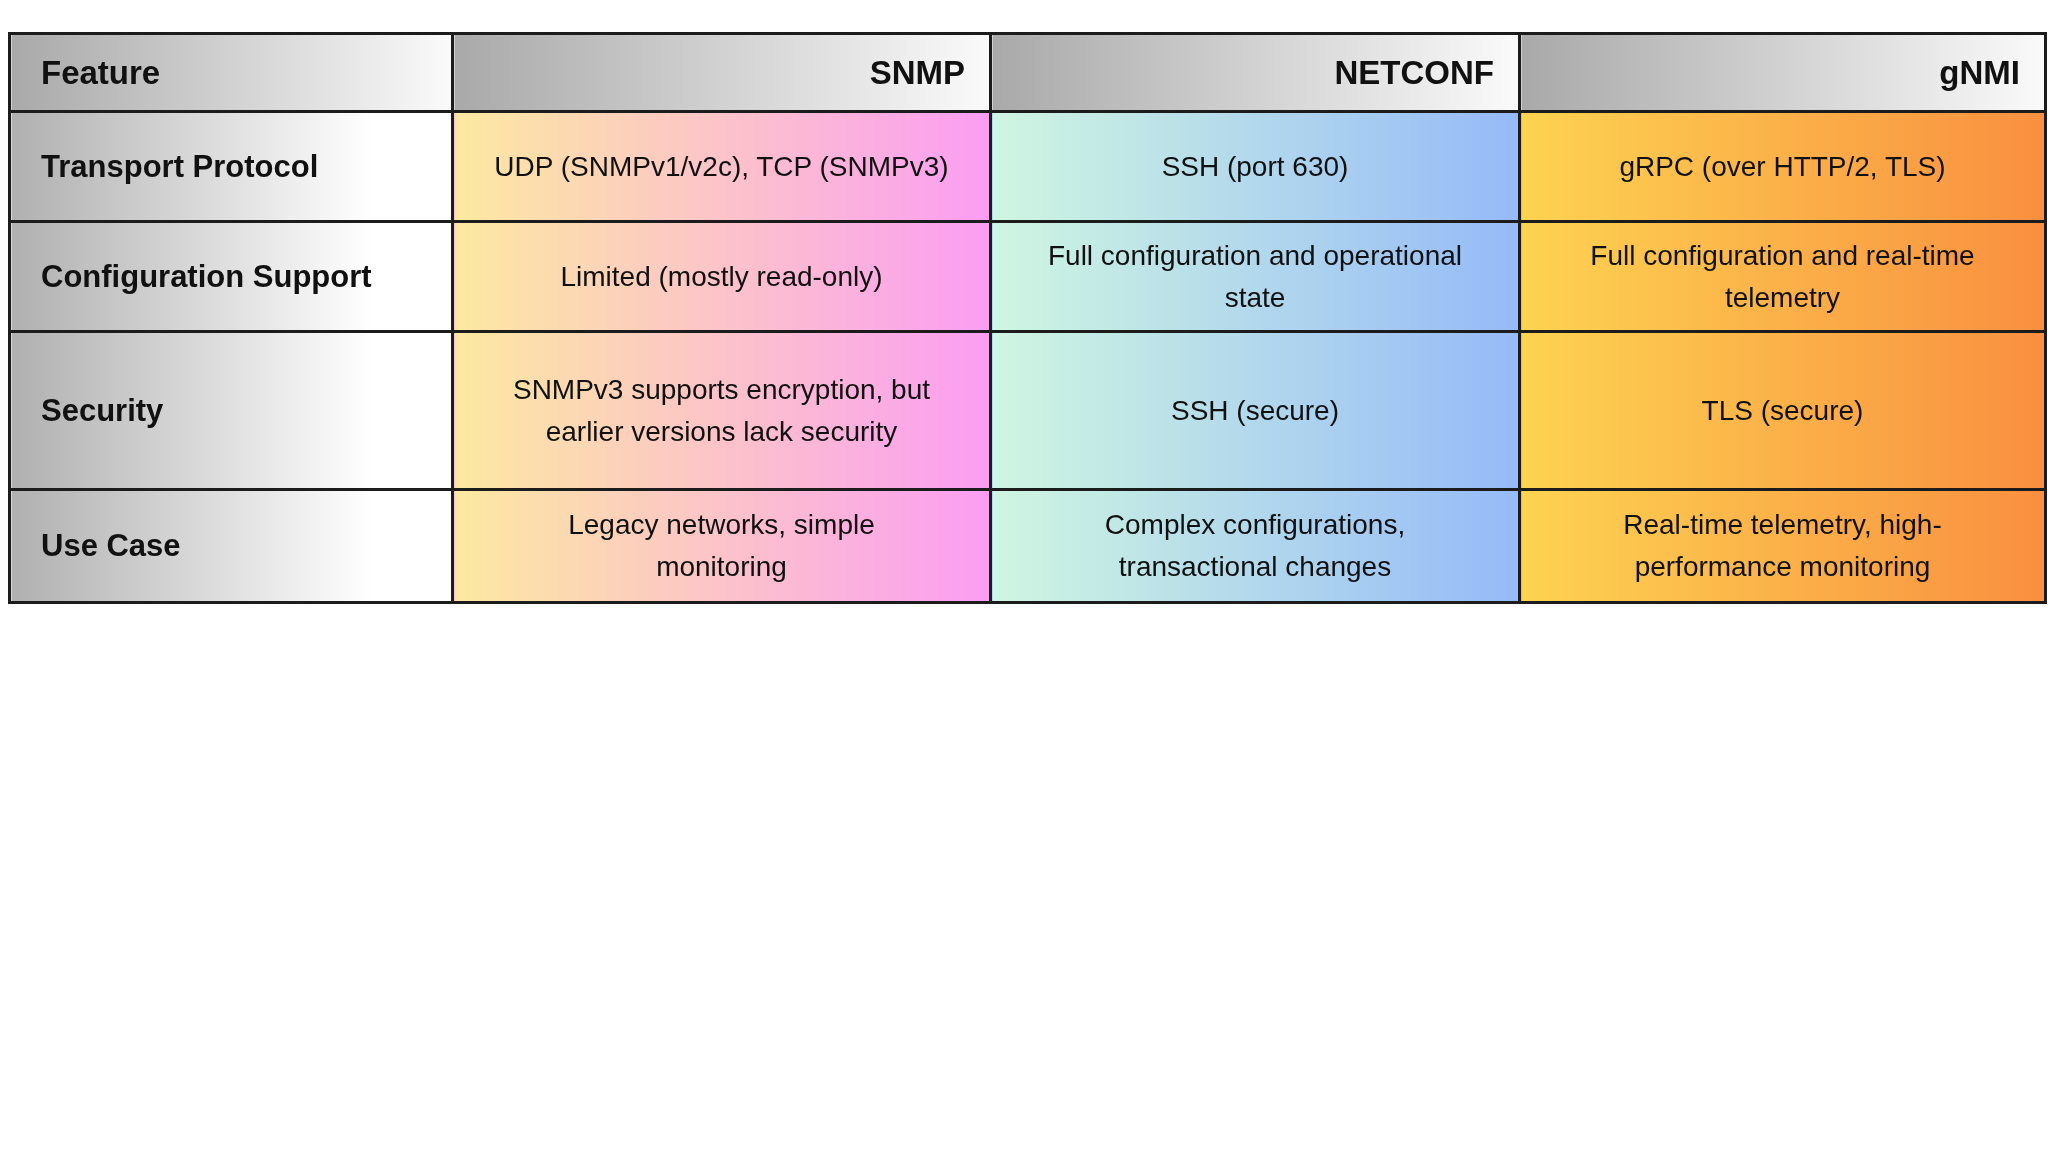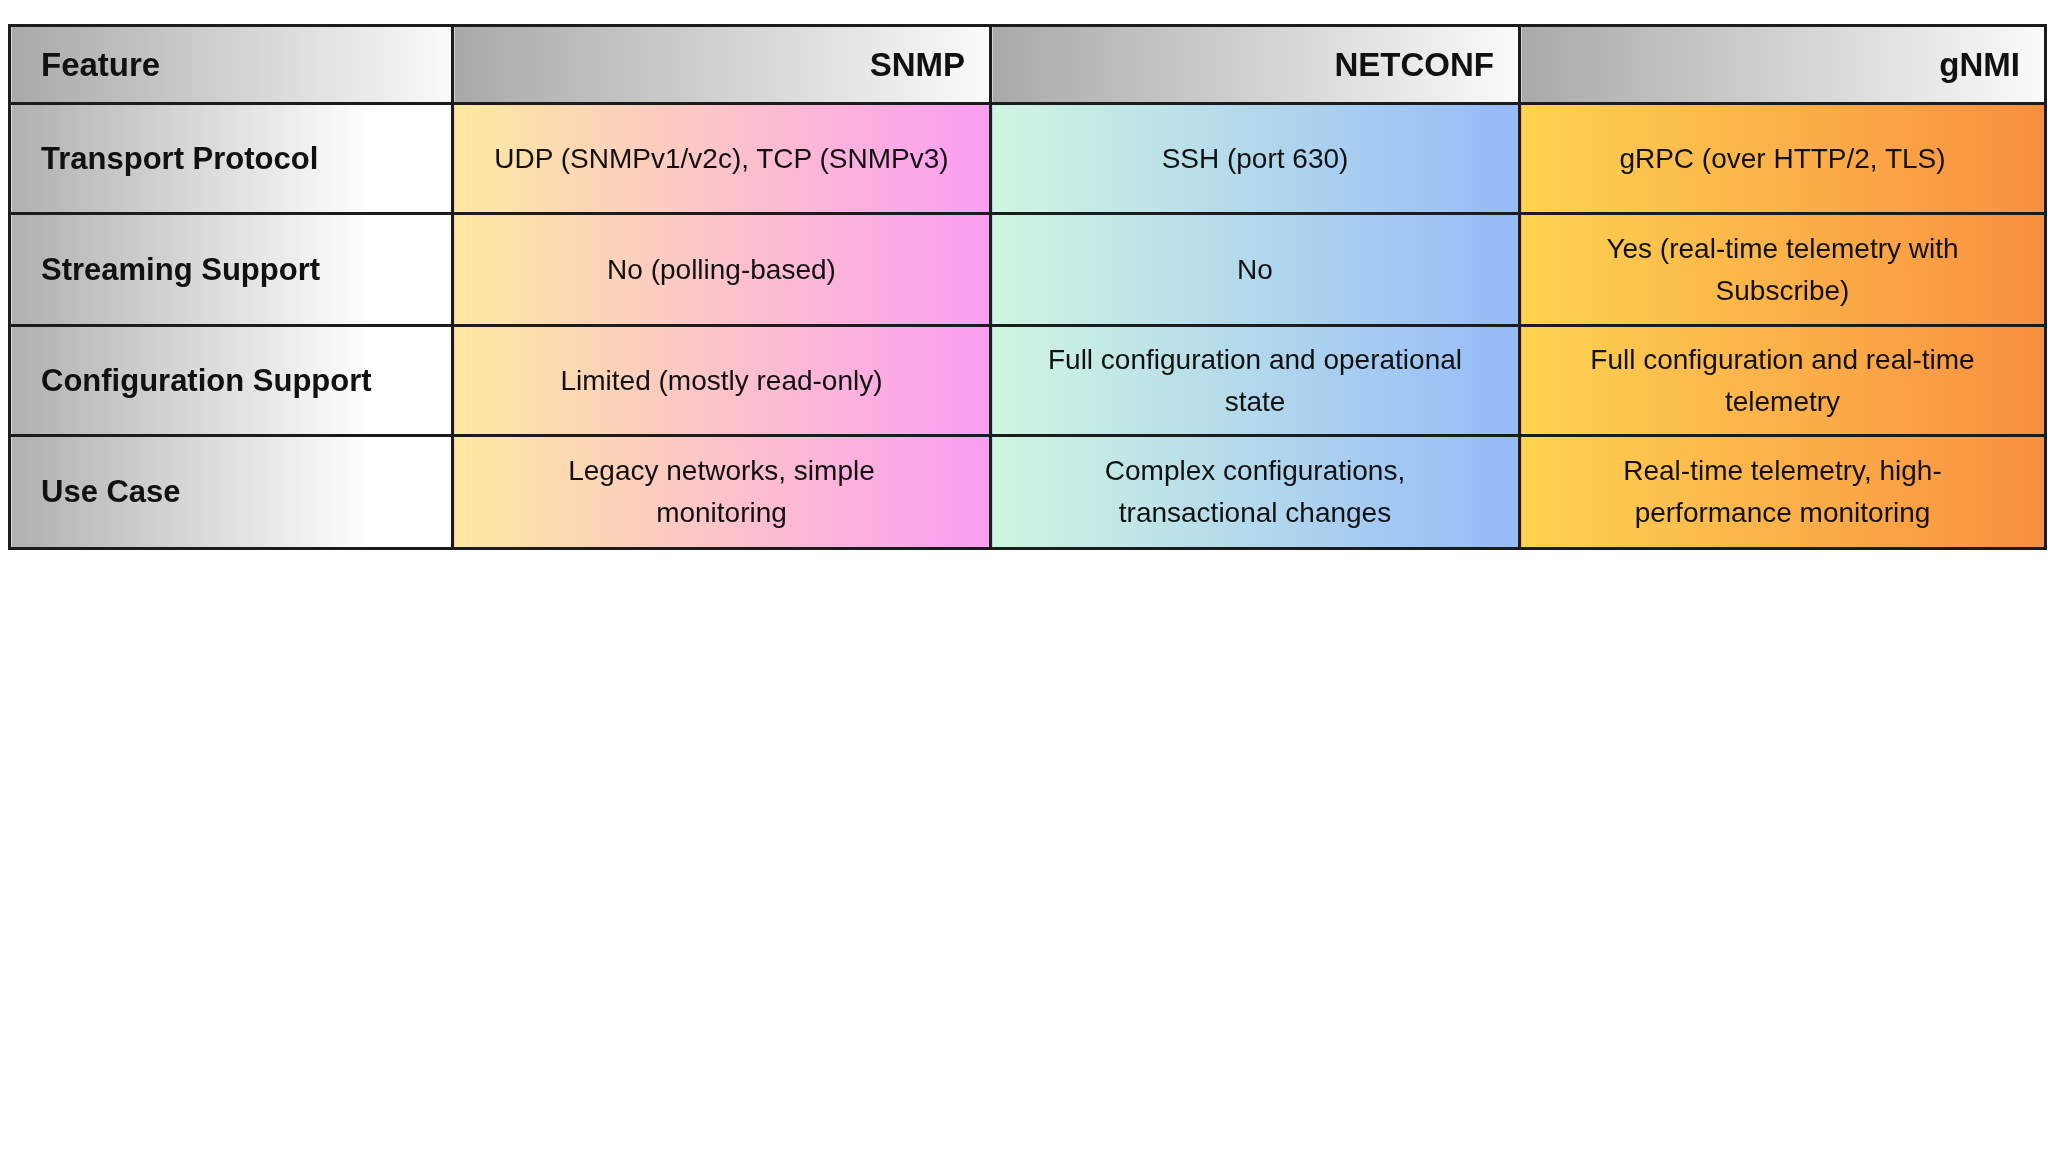--- a/index.html
+++ b/index.html
@@ -13,21 +13,21 @@
   }
   .canvas {
     position: relative;
     width: 2048px;
     height: 1152px;
     overflow: hidden;
   }
   table.compare {
     position: absolute;
     left: 8px;
-    top: 24px;
+    top: 32px;
     width: 2036px;
     border-collapse: collapse;
     table-layout: fixed;
   }
   col.c-feature { width: 443px; }
   col.c-snmp    { width: 538px; }
   col.c-netconf { width: 529px; }
   col.c-gnmi    { width: 526px; }
 
   th, td {
@@ -101,34 +101,34 @@
         <th>gNMI</th>
       </tr>
     </thead>
     <tbody>
       <tr class="r1">
         <th class="row-label">Transport Protocol</th>
         <td class="snmp-cell">UDP (SNMPv1/v2c), TCP (SNMPv3)</td>
         <td class="netconf-cell">SSH (port 630)</td>
         <td class="gnmi-cell">gRPC (over HTTP/2, TLS)</td>
       </tr>
-      <tr class="r3">
-        <th class="row-label">Streaming Support</th>
-        <td class="snmp-cell">No (polling-based)</td>
-        <td class="netconf-cell">No</td>
-        <td class="gnmi-cell">Yes (real-time telemetry with
-Subscribe)</td>
-      </tr>
       <tr class="r4">
         <th class="row-label">Configuration Support</th>
         <td class="snmp-cell">Limited (mostly read-only)</td>
         <td class="netconf-cell">Full configuration and operational
 state</td>
         <td class="gnmi-cell">Full configuration and real-time
 telemetry</td>
+      </tr>
+      <tr class="r5">
+        <th class="row-label">Security</th>
+        <td class="snmp-cell">SNMPv3 supports encryption, but
+earlier versions lack security</td>
+        <td class="netconf-cell">SSH (secure)</td>
+        <td class="gnmi-cell">TLS (secure)</td>
       </tr>
       <tr class="r6">
         <th class="row-label">Use Case</th>
         <td class="snmp-cell">Legacy networks, simple
 monitoring</td>
         <td class="netconf-cell">Complex configurations,
 transactional changes</td>
         <td class="gnmi-cell">Real-time telemetry, high-
 performance monitoring</td>
       </tr>

